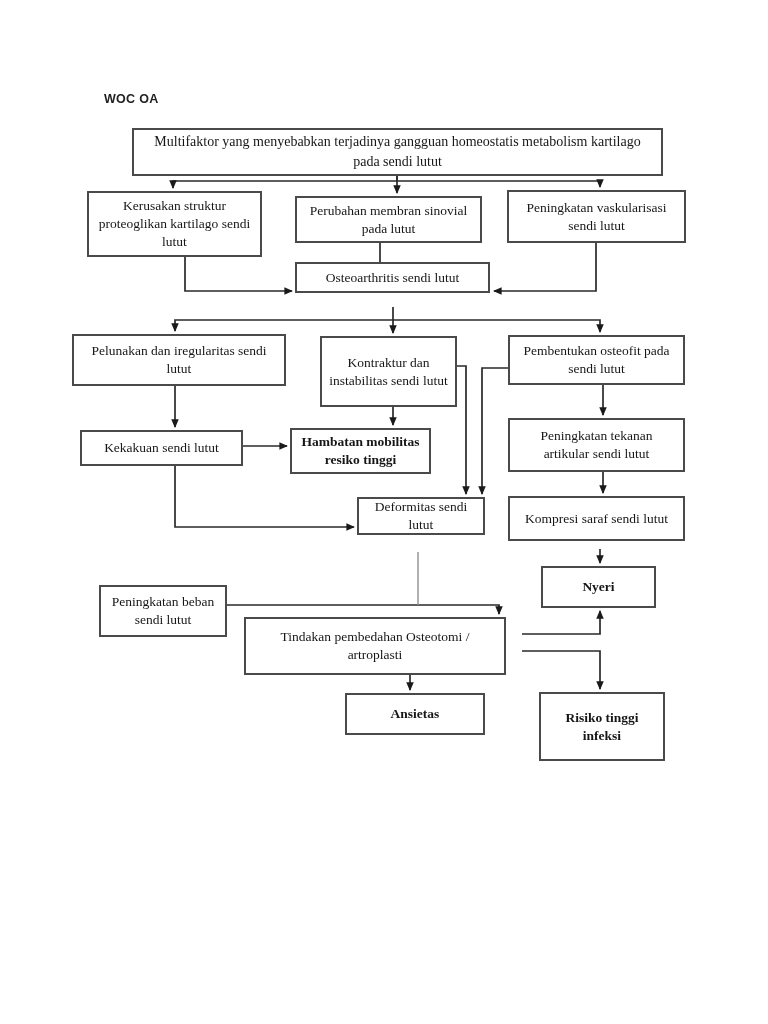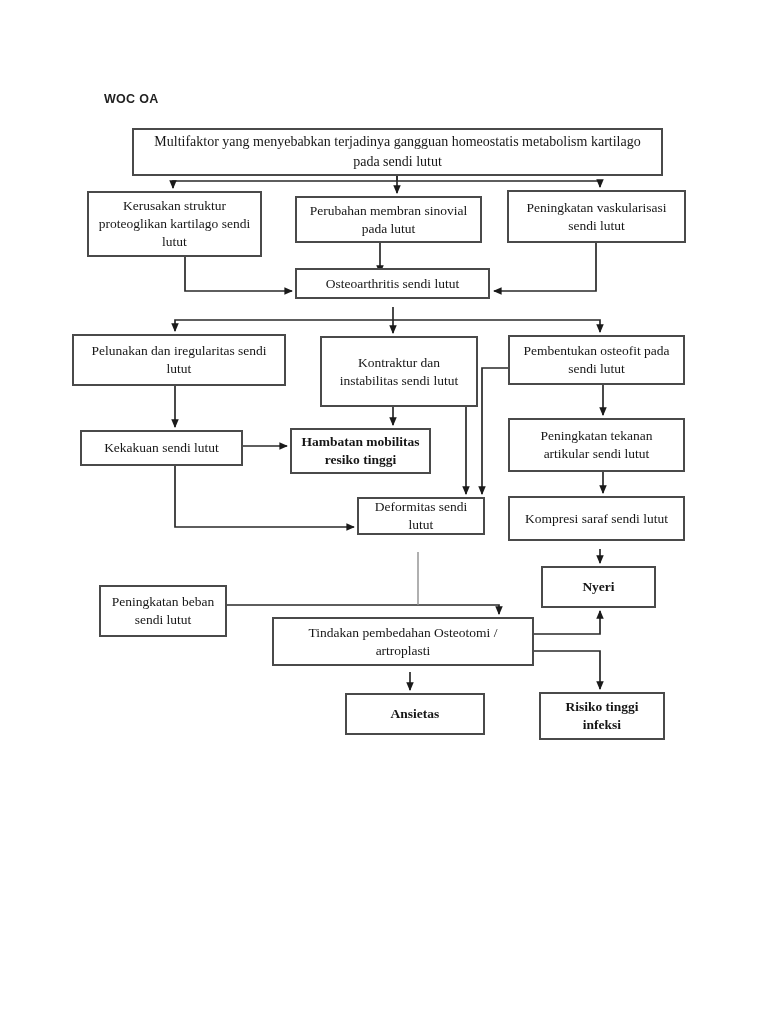--- a/index.html
+++ b/index.html
@@ -100,41 +100,41 @@
   </svg>
 
   <div class="node" style="left:75px; top:191px; width:175px; height:66px;">Kerusakan struktur proteoglikan kartilago sendi lutut</div>
 
   <div class="node title-box" style="left:120px; top:128px; width:531px; height:48px;">Multifaktor yang menyebabkan terjadinya gangguan homeostatis metabolism kartilago pada sendi lutut</div>
 
   <div class="node" style="left:283px; top:196px; width:187px; height:47px;">Perubahan membran sinovial pada lutut</div>
 
   <div class="node" style="left:495px; top:190px; width:179px; height:53px;">Peningkatan vaskularisasi sendi lutut</div>
 
-  <div class="node" style="left:283px; top:268px; width:195px; height:31px;">Osteoarthritis sendi lutut</div>
+  <div class="node" style="left:283px; top:262px; width:195px; height:31px;">Osteoarthritis sendi lutut</div>
 
   <div class="node" style="left:60px; top:334px; width:214px; height:52px;">Pelunakan dan iregularitas sendi lutut</div>
 
-  <div class="node" style="left:308px; top:336px; width:158px; height:71px;">Kontraktur dan instabilitas sendi lutut</div>
+  <div class="node" style="left:308px; top:336px; width:137px; height:71px;">Kontraktur dan instabilitas sendi lutut</div>
 
   <div class="node" style="left:496px; top:335px; width:177px; height:50px;">Pembentukan osteofit pada sendi lutut</div>
 
   <div class="node" style="left:68px; top:430px; width:163px; height:36px;">Kekakuan sendi lutut</div>
 
   <div class="node bold" style="left:278px; top:428px; width:141px; height:46px;">Hambatan mobilitas resiko tinggi</div>
 
   <div class="node" style="left:496px; top:418px; width:177px; height:54px;">Peningkatan tekanan artikular sendi lutut</div>
 
   <div class="node" style="left:345px; top:497px; width:128px; height:38px;">Deformitas sendi lutut</div>
 
   <div class="node" style="left:496px; top:496px; width:177px; height:45px;">Kompresi saraf sendi lutut</div>
 
   <div class="node bold" style="left:529px; top:566px; width:115px; height:42px;">Nyeri</div>
 
   <div class="node" style="left:87px; top:585px; width:128px; height:52px;">Peningkatan beban sendi lutut</div>
 
-  <div class="node" style="left:260px; top:617px; width:262px; height:49px;">Tindakan pembedahan Osteotomi / artroplasti</div>
+  <div class="node" style="left:232px; top:617px; width:262px; height:58px;">Tindakan pembedahan Osteotomi / artroplasti</div>
 
   <div class="node bold" style="left:333px; top:693px; width:140px; height:42px;text-align:center;">Ansietas</div>
 
-  <div class="node bold" style="left:527px; top:692px; width:126px; height:48px;">Risiko tinggi infeksi</div>
+  <div class="node bold" style="left:527px; top:692px; width:126px; height:69px;">Risiko tinggi infeksi</div>
 
 </div>
 
 </body></html>

